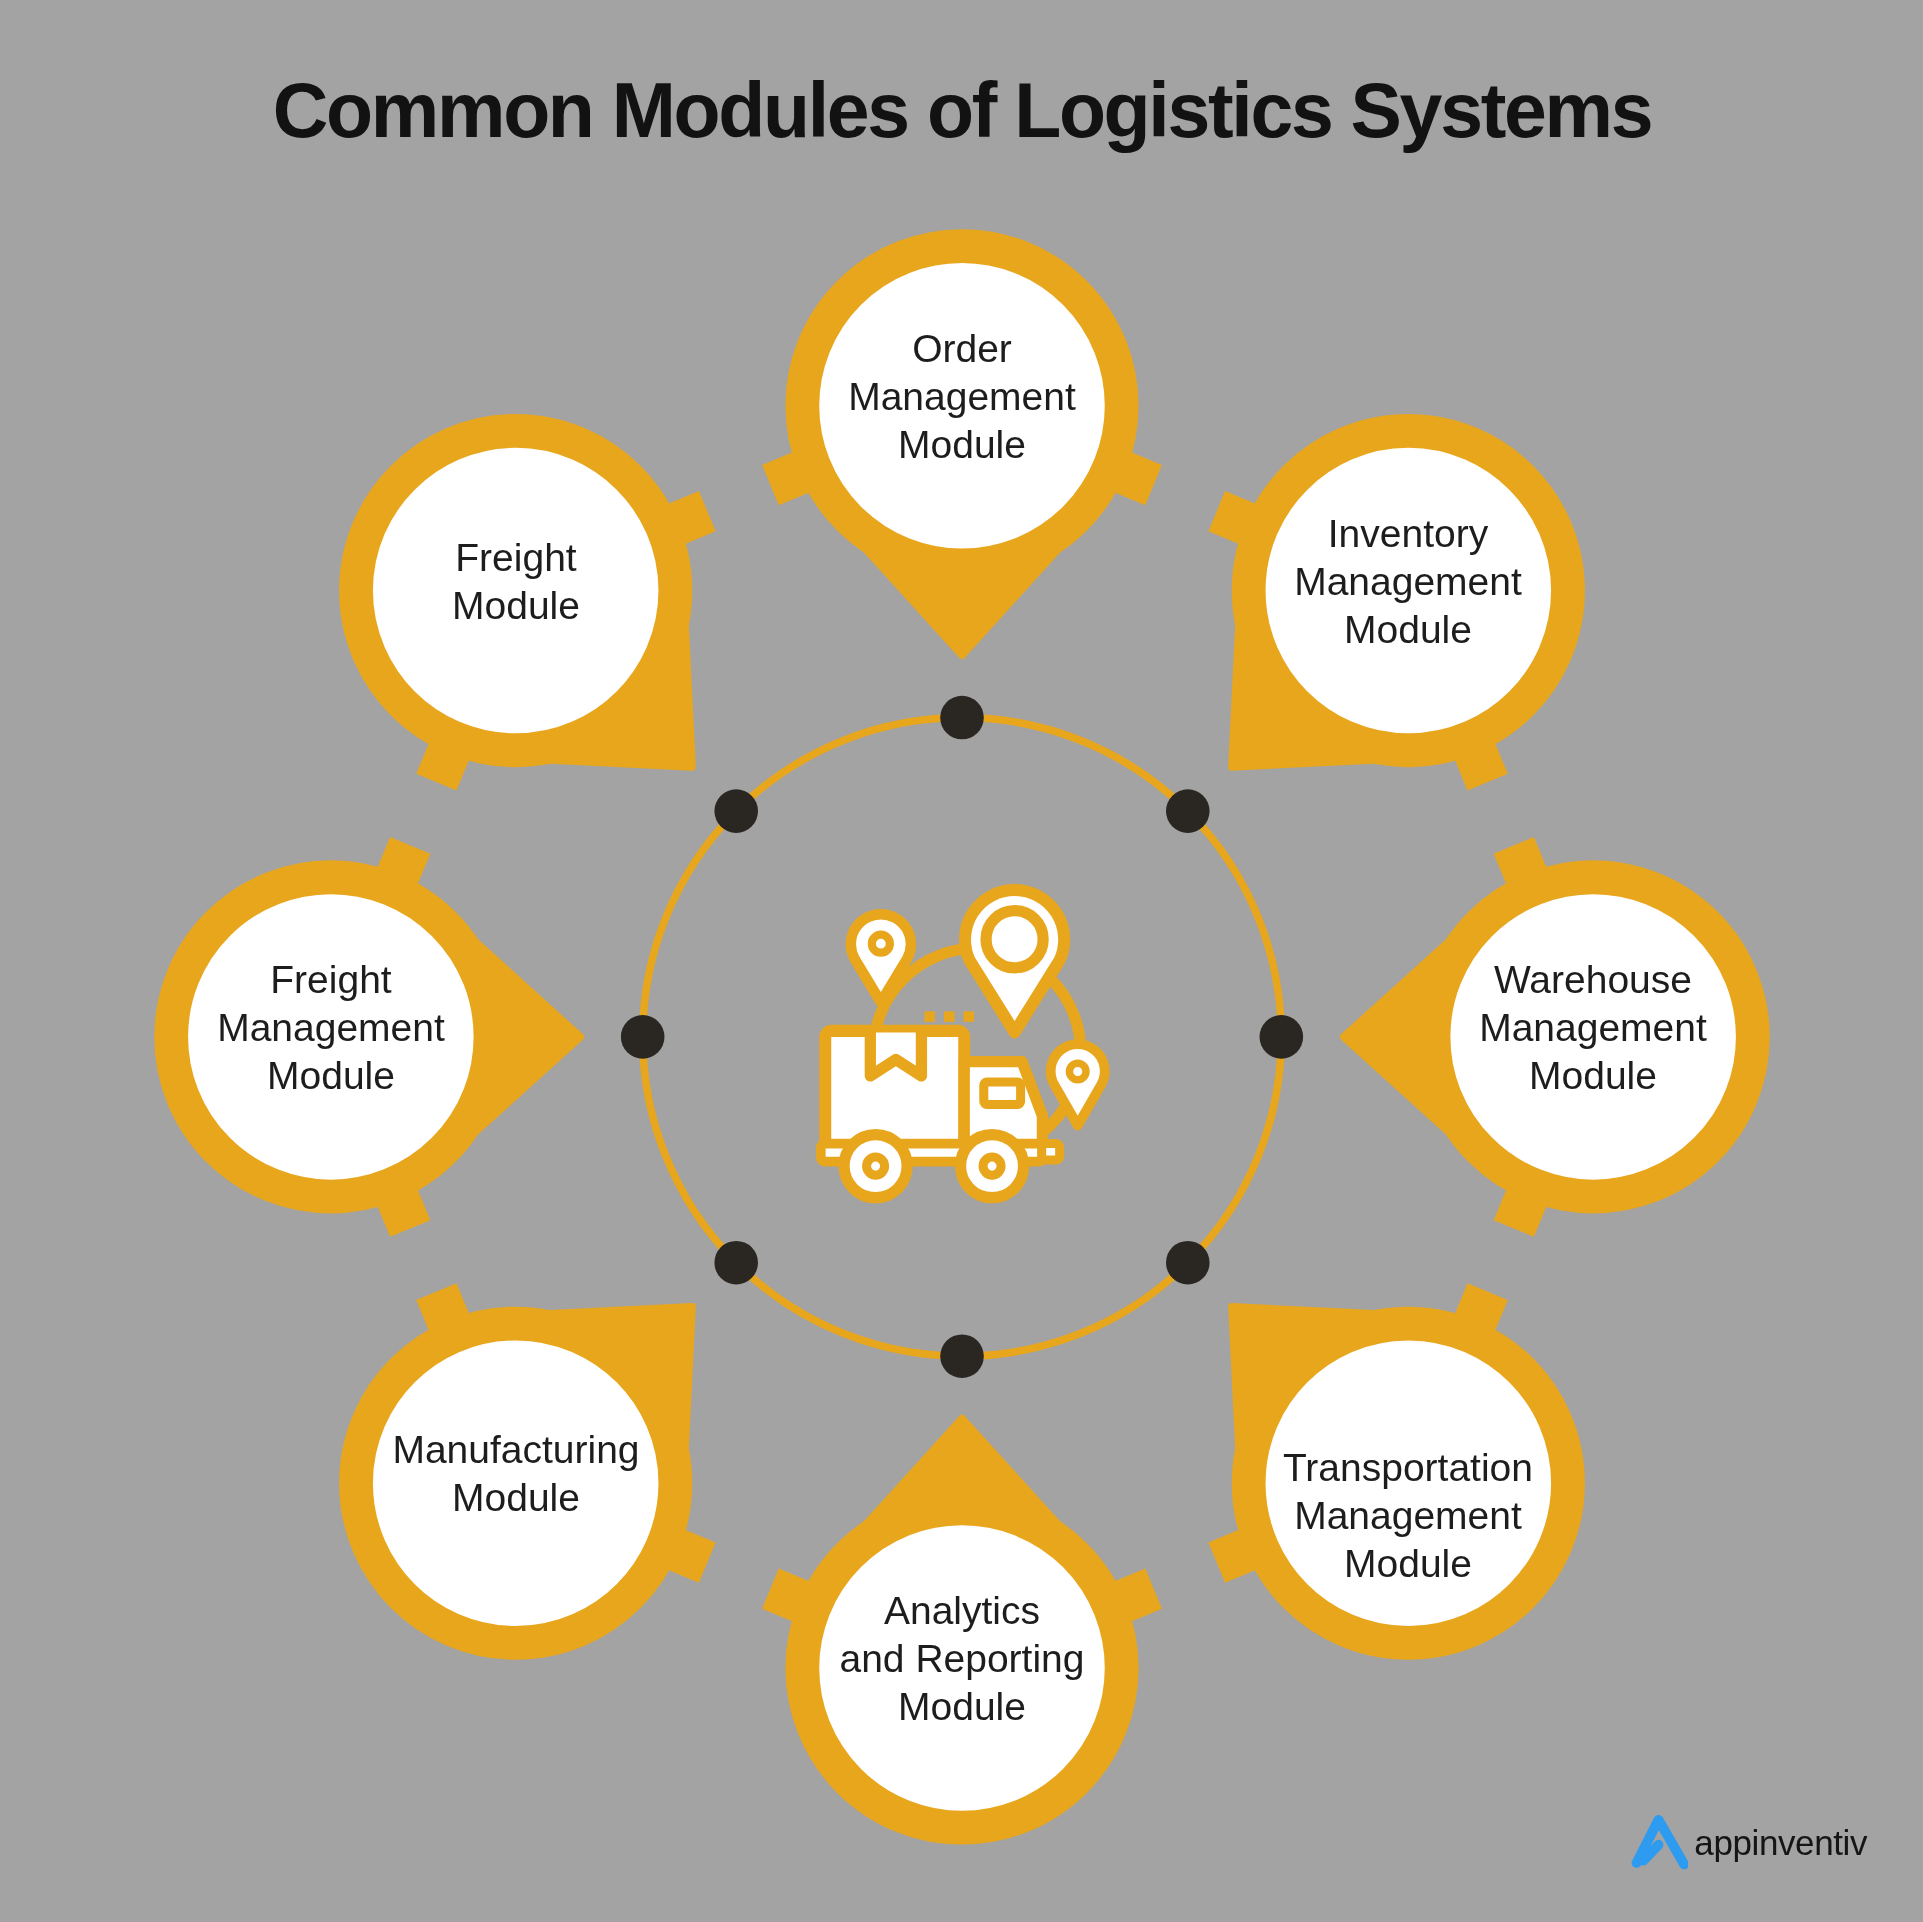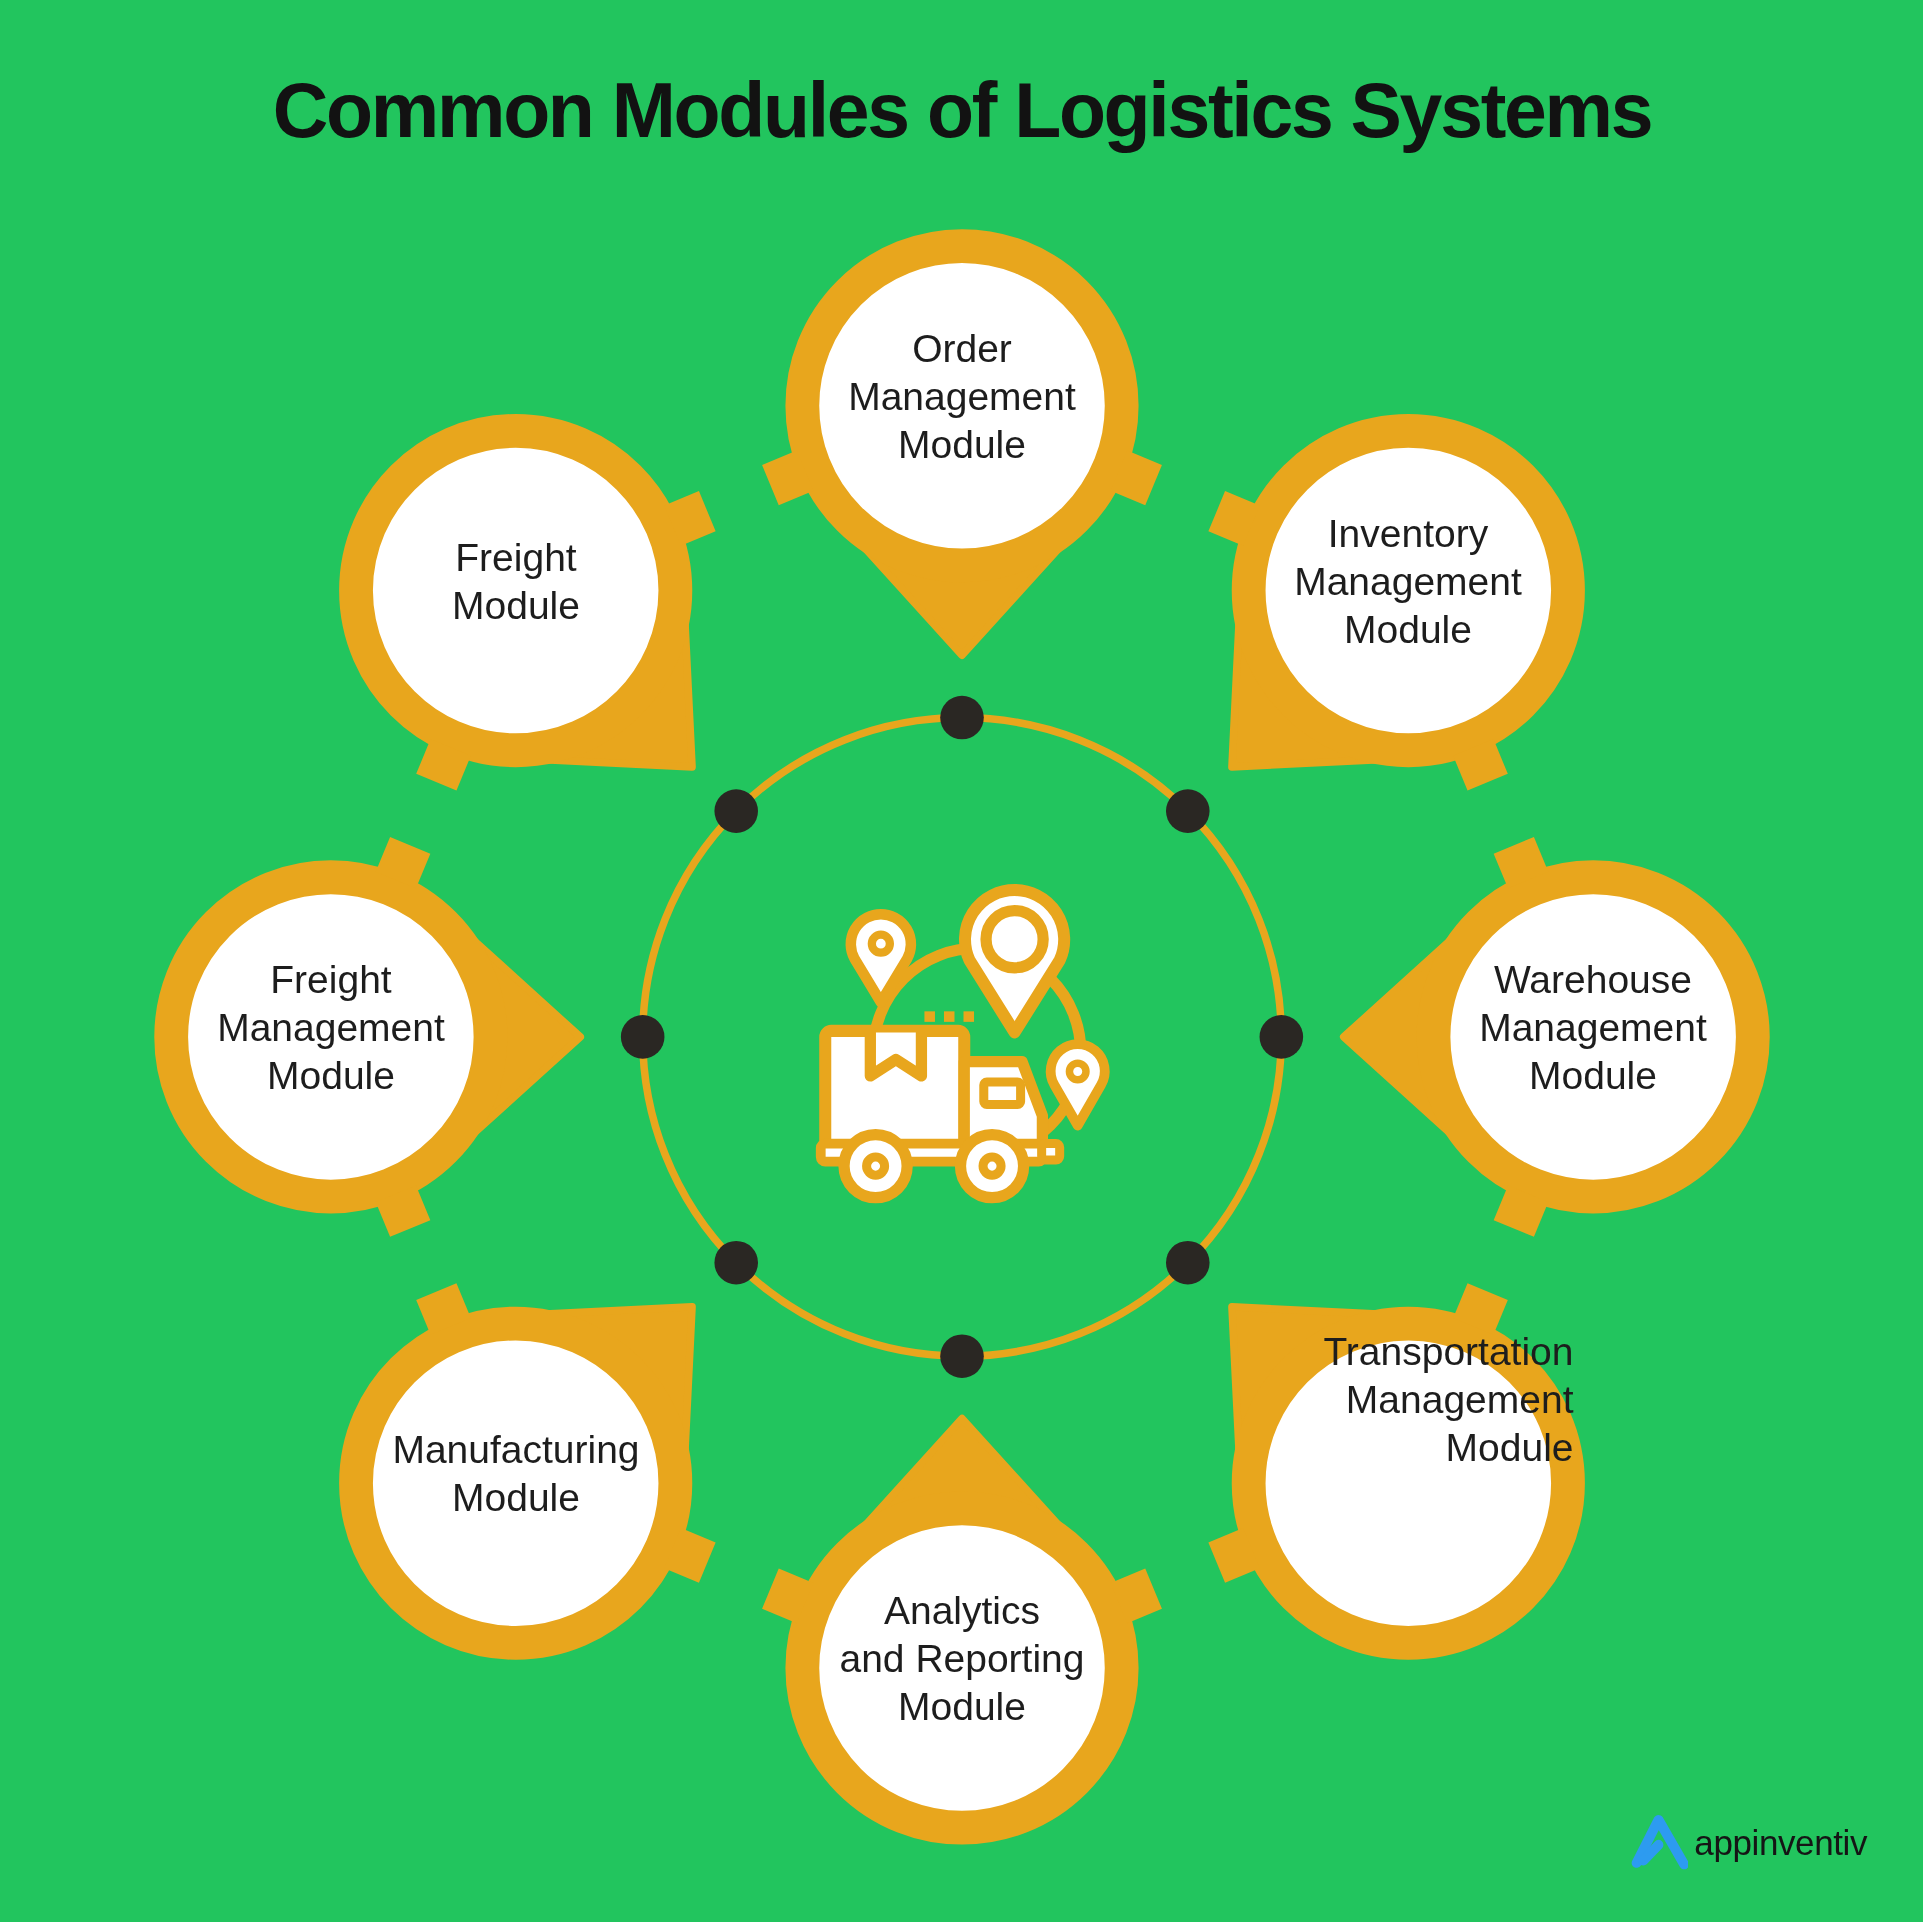--- a/index.html
+++ b/index.html
@@ -1,19 +1,19 @@
 <!DOCTYPE html>
 <html style="--amber: #E8A61D; --ink: #1D1D1D; --titleInk: #121212; --dot: #2A2723; --blue: #2D9BF0; --brandInk: #151515;font-size:12px"><head>
 <meta charset="utf-8">
 <style>
   html,body{margin:0;padding:0;background:#ffffff;}
   .stage{
     position:relative;
     width:1924px;height:1922px;
-    background:#22c55e;
+    background:#a3a3a3;
     overflow:hidden;
     font-family:"Liberation Sans", sans-serif;
   }
   .title{
     position:absolute;
     left:0; top:66px; width:1924px;
     text-align:center;
     font-size:77px;
     font-weight:700;
     letter-spacing:-2.3px;
@@ -133,21 +133,21 @@
   <div class="node-label" style="left:1408px; top:582px;">
     <div>Inventory</div>
     <div>Management</div>
     <div>Module</div>
   </div>
   <div class="node-label" style="left:1593px; top:1028px;">
     <div>Warehouse</div>
     <div>Management</div>
     <div>Module</div>
   </div>
-  <div class="node-label" style="left:1408px; top:1400px;text-align:right;">
+  <div class="node-label" style="left:1408px; top:1516px;">
     <div>Transportation</div>
     <div>Management</div>
     <div>Module</div>
   </div>
   <div class="node-label" style="left:962px; top:1659px;">
     <div>Analytics</div>
     <div>and Reporting</div>
     <div>Module</div>
   </div>
   <div class="node-label" style="left:516px; top:1474px;">

